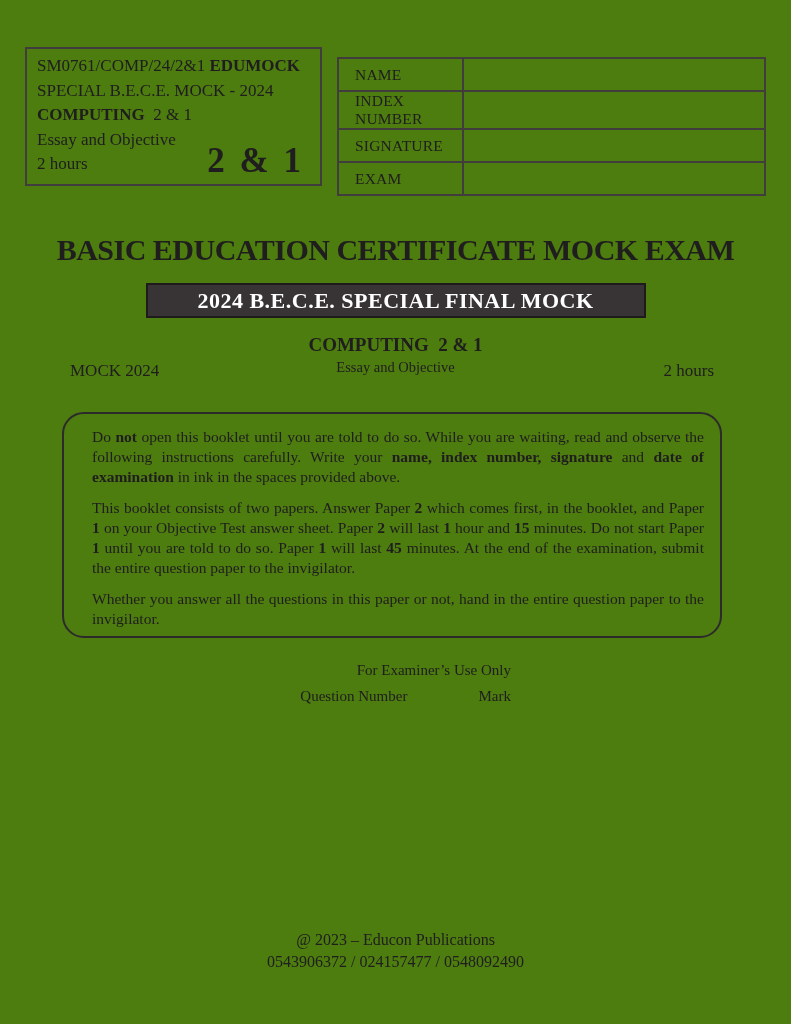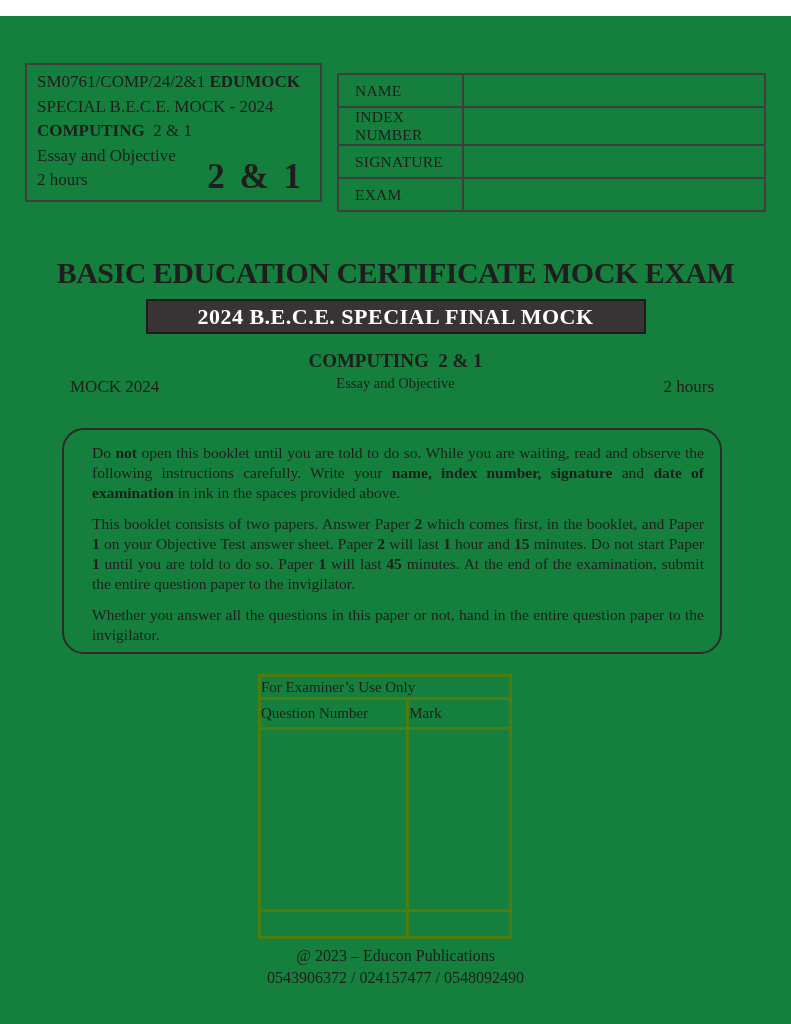--- a/index.html
+++ b/index.html
@@ -5,21 +5,21 @@
   * { margin: 0; padding: 0; box-sizing: border-box; }
   html, body { background: #ffffff; }
   body {
     font-family: "Liberation Serif", serif;
     color: #1f1d1e;
     width: 791px;
     height: 1024px;
     position: relative;
     overflow: hidden;
   }
-  .page { position: absolute; inset: 0; background: #15803d; margin-top: 16px; }
+  .page { position: absolute; inset: 0; background: #4d7c0f; }
 
   
   .corner-box {
     position: absolute; left: 25px; top: 47px;
     width: 297px; height: 139px;
     border: 2px solid #413d3e;
     padding: 5px 10px 4px 10px;
     font-size: 17px; line-height: 24.5px;
   }
   .corner-box .big-paper {
@@ -36,21 +36,21 @@
   }
   .candidate-table td {
     border: 2px solid #413d3e;
     height: 33px; font-size: 15.5px;
     padding: 0 0 0 16px; vertical-align: middle;
   }
   .candidate-table td.lbl { width: 125px; letter-spacing: 0.2px; }
 
   
   .main-title {
-    position: absolute; top: 240px; left: 0; width: 100%;
+    position: absolute; top: 233px; left: 0; width: 100%;
     text-align: center; font-size: 30px; font-weight: bold;
     letter-spacing: -0.5px;
   }
   .banner {
     position: absolute; top: 283px; left: 50%; transform: translateX(-50%);
     width: 500px; height: 35px;
     border: 2px solid #1f1b1c;
     display: flex; align-items: center; justify-content: center;
     font-size: 22px; font-weight: bold; letter-spacing: 0.5px;
   }
@@ -75,22 +75,22 @@
     text-align: justify;
   }
   .instruction-box p { margin-bottom: 11px; }
 
   
   .examiner-table {
     position: absolute; left: 258px; top: 658px;
     width: 254px; border-collapse: collapse;
   }
   .examiner-table td {
-    border: 3px solid #4d7c0f;
-    font-size: 15px; text-align: left; vertical-align: middle;
+    border: 1px solid #4d7c0f;
+    font-size: 15px; text-align: right; vertical-align: middle;
     padding: 0;
   }
   .examiner-table .t-title td { height: 23px; }
   .examiner-table .t-head td { height: 30px; font-weight: normal; border-radius: 10px; }
   .examiner-table .t-body td { height: 182px; }
   .examiner-table .t-foot td { height: 27px; }
   .examiner-table col.c1 { width: 150px; }
   .examiner-table col.c2 { width: 104px; }
 
   

